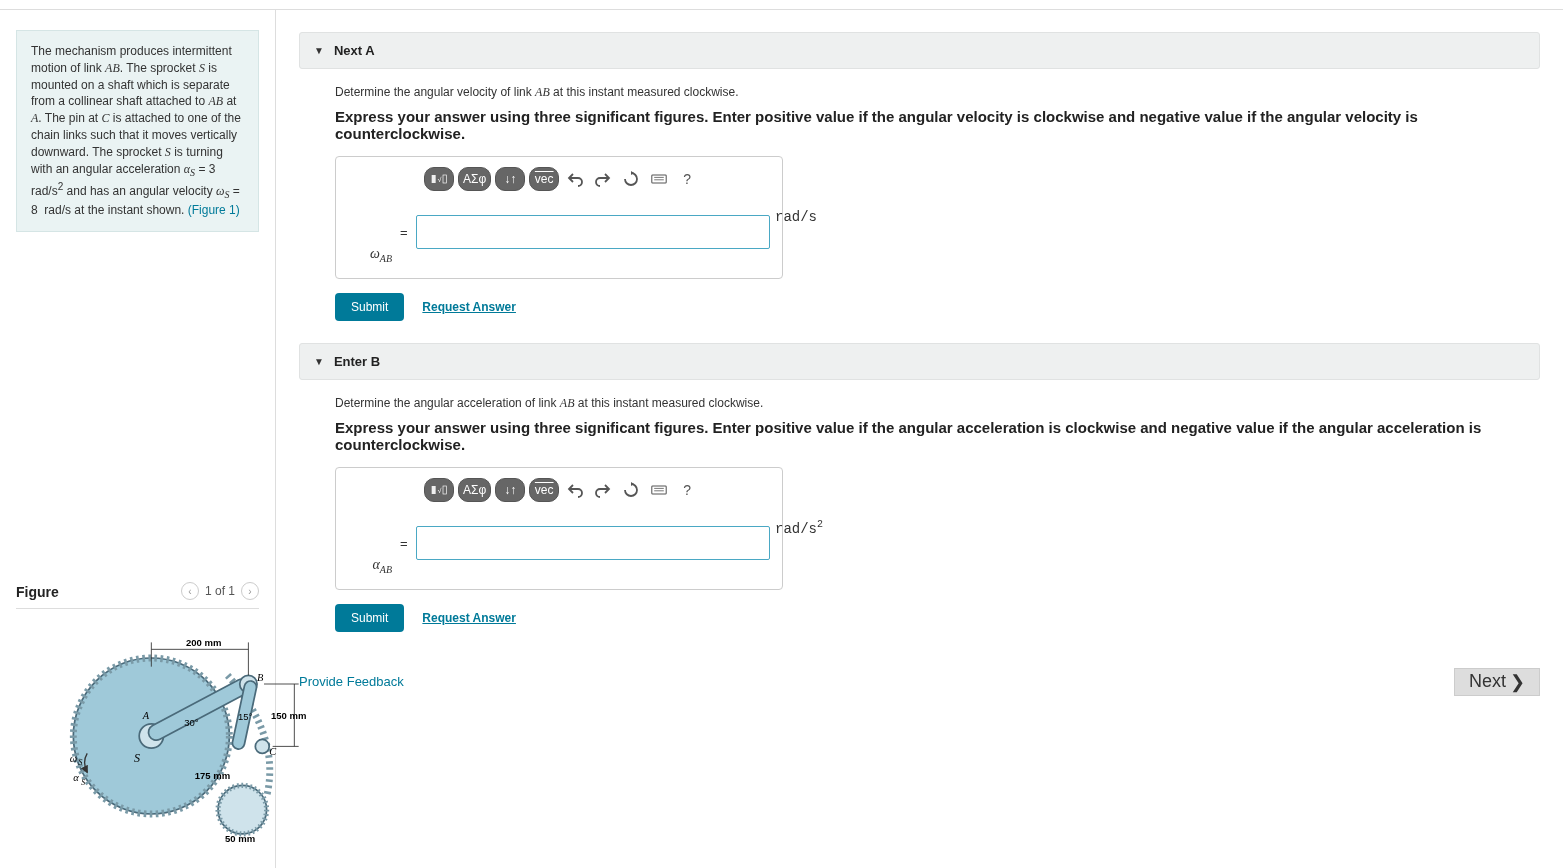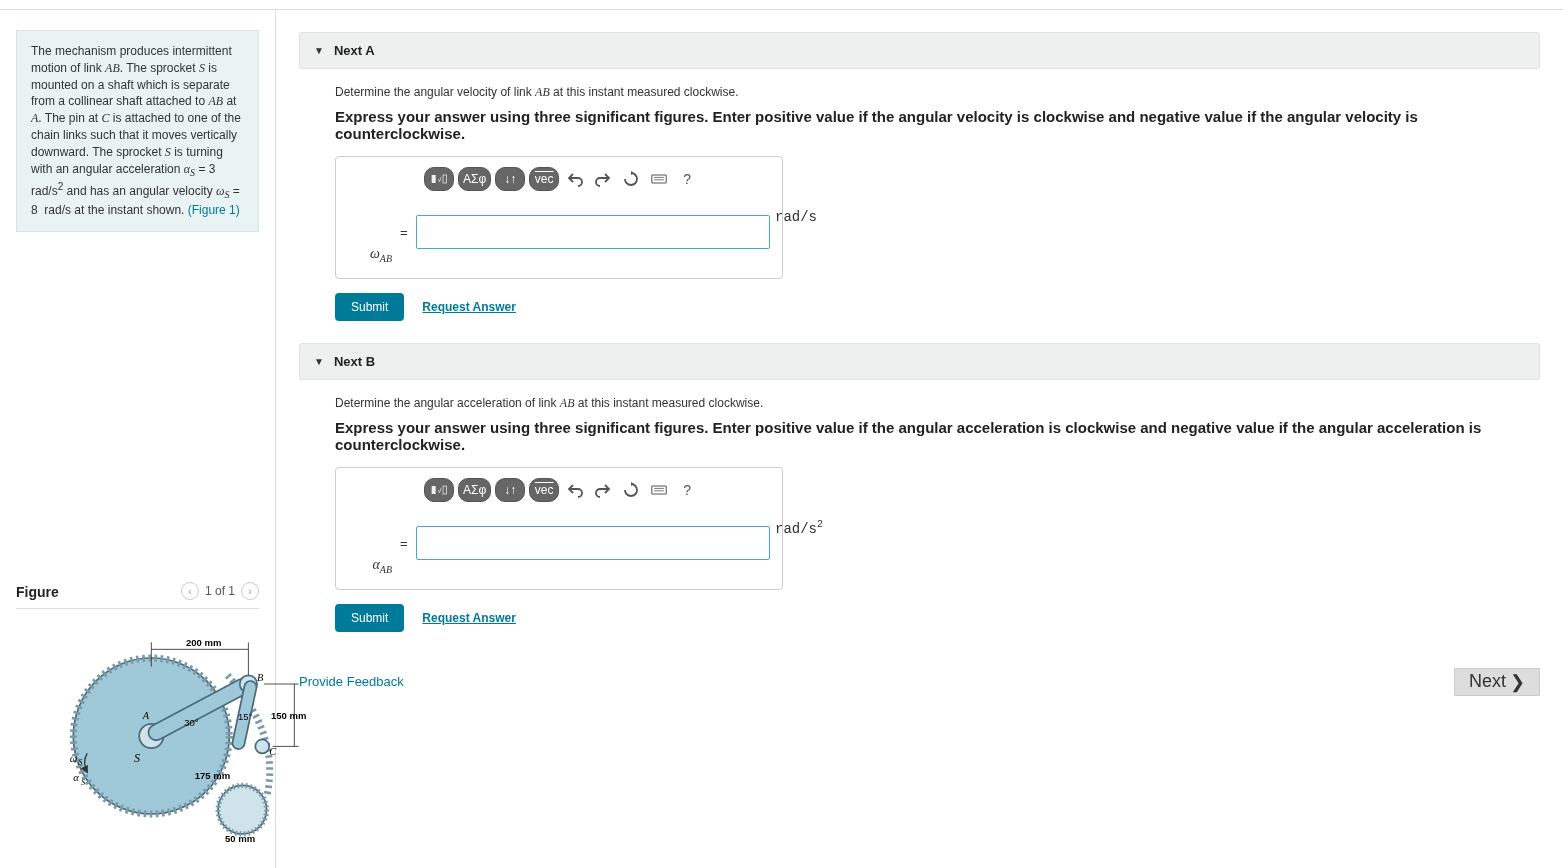--- a/index.html
+++ b/index.html
@@ -180,21 +180,21 @@
         <span class="unit-label">rad/s</span>
       </div>
       <div class="submit-row">
         <button class="submit-btn">Submit</button>
         <a class="req-link">Request Answer</a>
       </div>
     </div>
 
     <div class="part-header">
       <span class="caret">▼</span>
-      <span class="ptitle">Next B</span>
+      <span class="ptitle">Enter B</span>
     </div>
     <div class="part-body">
       <div class="question-line">Determine the angular acceleration of link <span class="mathit">AB</span> at this instant measured clockwise.</div>
       <div class="instruction">Express your answer using three significant figures. Enter positive value if the angular acceleration is clockwise and negative value if the angular acceleration is counterclockwise.</div>
       <div class="answer-area">
         <div class="answer-box">
           <div class="toolbar">
             <div class="tbtn" title="templates">
               <svg viewBox="0 0 24 16">
                   <rect x="1" y="2" width="6" height="12" fill="#fff" opacity="0.9"></rect>

